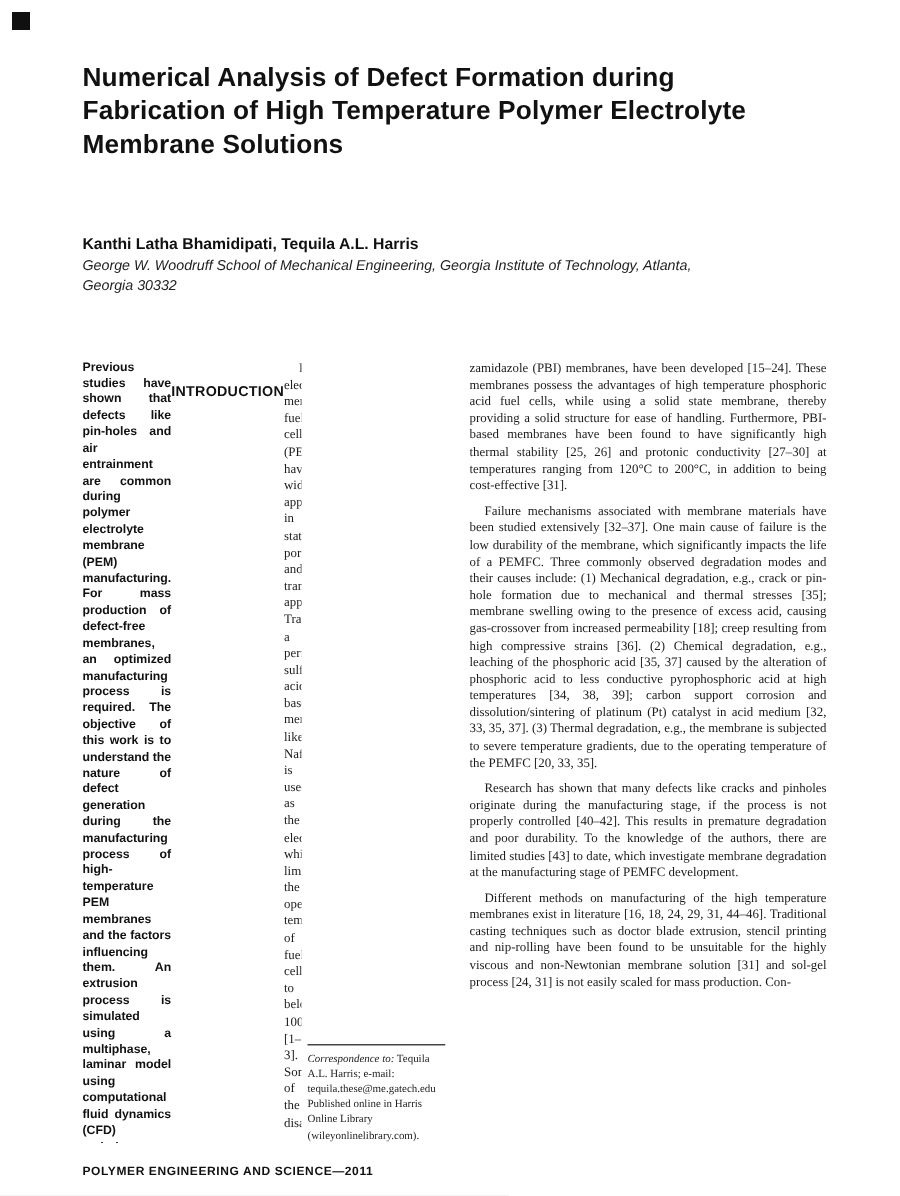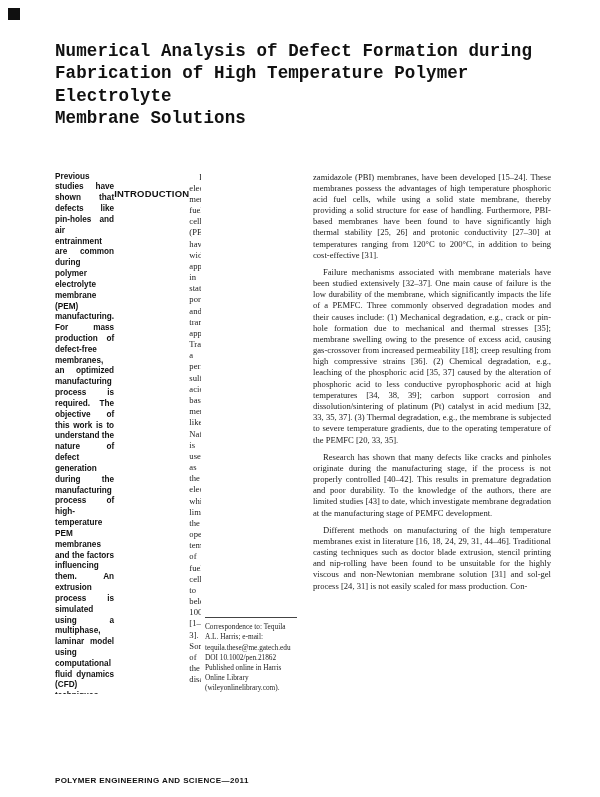--- a/index.html
+++ b/index.html
@@ -20,21 +20,21 @@
     width: 12px; height: 12px;
     background: #101010;
   }
   .content {
     position: absolute;
     top: 0; left: 55px;
     width: 500px;
   }
   .paper-title {
     margin: 40px 0 0 0;
-    font-family: Liberation Mono, monospace;
+    font-family: Liberation Sans, sans-serif;
     font-weight: bold;
     font-size: 17.5px;
     line-height: 1.28;
     color: #111;
     white-space: pre-line;
     letter-spacing: 0.1px;
   }
   .byline { margin-top: 50px; }
   .authors {
     font-family: "Liberation Sans", sans-serif;
@@ -93,21 +93,21 @@
     width: 92px;
     border-top: 1px solid #444;
     margin-bottom: 4px;
   }
   .footnote {
     margin: 0;
     font-size: 7.3px;
     line-height: 1.4;
     color: #222;
   }
-  .footnote .fn-label { }
+  .footnote .fn-label { font-style: italic; }
   .journal-footer {
     position: absolute;
     left: 55px;
     bottom: 12px;
     font-family: "Liberation Sans", sans-serif;
     font-weight: bold;
     font-size: 8px;
     letter-spacing: 0.4px;
     color: #111;
   }
@@ -118,36 +118,40 @@
 <div class="page">
 
   <div class="corner-mark"></div>
 
   <div class="content">
 
     <h1 class="paper-title">Numerical Analysis of Defect Formation during
 Fabrication of High Temperature Polymer Electrolyte
 Membrane Solutions</h1>
 
+    <div class="byline">
+      <div class="authors">Kanthi Latha Bhamidipati, Tequila A.L. Harris</div>
+      <div class="affiliation">George W. Woodruff School of Mechanical Engineering, Georgia Institute of Technology, Atlanta,
+Georgia 30332</div>
+    </div>
 
     <div class="columns">
 
       <div class="col col-left">
         <p class="abstract">Previous studies have shown that defects like pin-holes and air entrainment are common during polymer electrolyte membrane (PEM) manufacturing. For mass production of defect-free membranes, an optimized manufacturing process is required. The objective of this work is to understand the nature of defect generation during the manufacturing process of high-temperature PEM membranes and the factors influencing them. An extrusion process is simulated using a multiphase, laminar model using computational fluid dynamics (CFD) techniques. The effects of processing conditions on quality of the cast and pressure drop are analyzed. The results showed that for a constant inlet to substrate velocity ratio, both the substrate velocity and temperature will have an insignificant effect on the entrained air height. However, their effect on pressure drop is found to be substantial. Further, it is shown that the inlet velocity and slot gap width have significant effect on the entrained air height and pressure drop. POLYM. ENG. SCI., 51:1701–1709, 2011. © 2010 Society of Plastics Engineers</p>
 
         <h2 class="section-heading">INTRODUCTION</h2>
 
         <p class="body-text indent clip">Polymer electrolyte membrane fuel cells (PEMFC) have wide applicability in stationary, portable, and transportation applications. Traditionally, a perfluoro-sulfonic acid based membrane like Nafion® is used as the electrolyte, which limits the operating temperature of fuel cells to below 100°C [1–3]. Some of the disadvantages associated with these types of fuel cells include: low reaction kinetics associated with low temperatures [4–6], severe water, and thermal management issues affecting the durability of the membranes [7–9], high sensitivity to pollutants in reactant streams like CO [10–12], and low quality waste heat, which has limited future applicability [13, 14]. To overcome these disadvantages, high temperature membranes, such as phosphoric acid (PA) doped polyben-</p>
 
         <div class="footnote-block">
           <div class="footnote-rule"></div>
           <p class="footnote">
             <span class="fn-label">Correspondence to:</span><span> Tequila A.L. Harris; e-mail: tequila.these@me.gatech.edu</span>
           </p>
-          <p class="footnote">DOI 10.1002/pen.21862</p>
           <p class="footnote">Published online in Harris Online Library (wileyonlinelibrary.com).</p>
         </div>
       </div>
 
       <div class="col col-right">
         <p class="body-text">zamidazole (PBI) membranes, have been developed [15–24]. These membranes possess the advantages of high temperature phosphoric acid fuel cells, while using a solid state membrane, thereby providing a solid structure for ease of handling. Furthermore, PBI-based membranes have been found to have significantly high thermal stability [25, 26] and protonic conductivity [27–30] at temperatures ranging from 120°C to 200°C, in addition to being cost-effective [31].</p>
         <p class="body-text indent">Failure mechanisms associated with membrane materials have been studied extensively [32–37]. One main cause of failure is the low durability of the membrane, which significantly impacts the life of a PEMFC. Three commonly observed degradation modes and their causes include: (1) Mechanical degradation, e.g., crack or pin-hole formation due to mechanical and thermal stresses [35]; membrane swelling owing to the presence of excess acid, causing gas-crossover from increased permeability [18]; creep resulting from high compressive strains [36]. (2) Chemical degradation, e.g., leaching of the phosphoric acid [35, 37] caused by the alteration of phosphoric acid to less conductive pyrophosphoric acid at high temperatures [34, 38, 39]; carbon support corrosion and dissolution/sintering of platinum (Pt) catalyst in acid medium [32, 33, 35, 37]. (3) Thermal degradation, e.g., the membrane is subjected to severe temperature gradients, due to the operating temperature of the PEMFC [20, 33, 35].</p>
         <p class="body-text indent">Research has shown that many defects like cracks and pinholes originate during the manufacturing stage, if the process is not properly controlled [40–42]. This results in premature degradation and poor durability. To the knowledge of the authors, there are limited studies [43] to date, which investigate membrane degradation at the manufacturing stage of PEMFC development.</p>
         <p class="body-text indent">Different methods on manufacturing of the high temperature membranes exist in literature [16, 18, 24, 29, 31, 44–46]. Traditional casting techniques such as doctor blade extrusion, stencil printing and nip-rolling have been found to be unsuitable for the highly viscous and non-Newtonian membrane solution [31] and sol-gel process [24, 31] is not easily scaled for mass production. Con-</p>
       </div>

